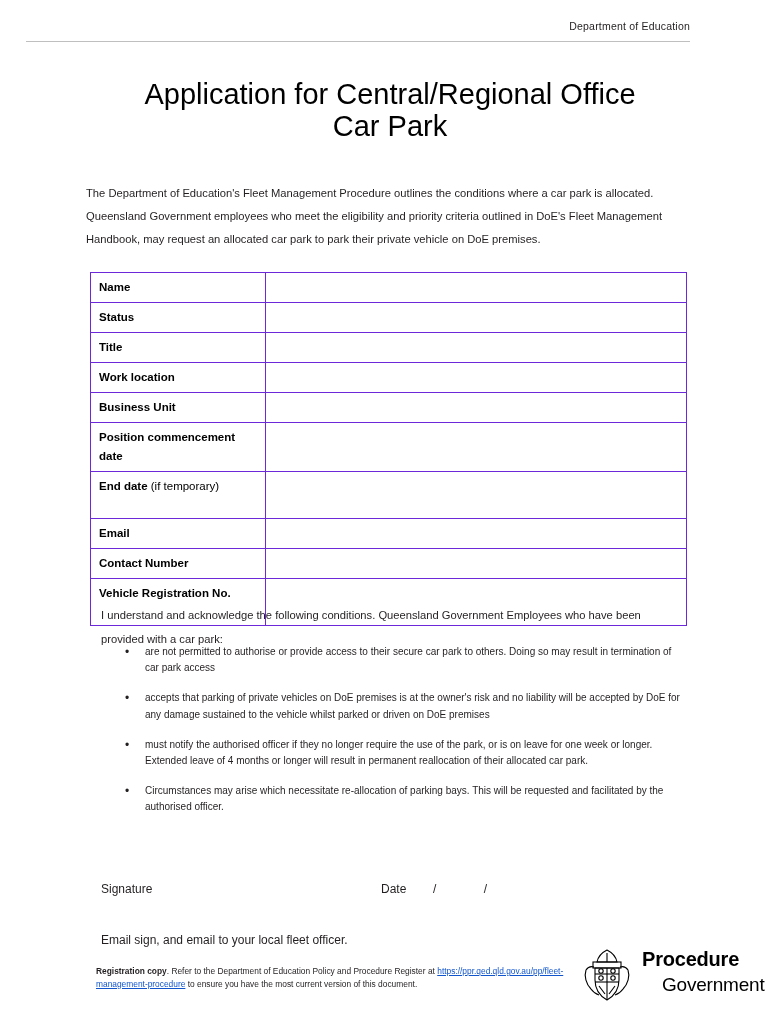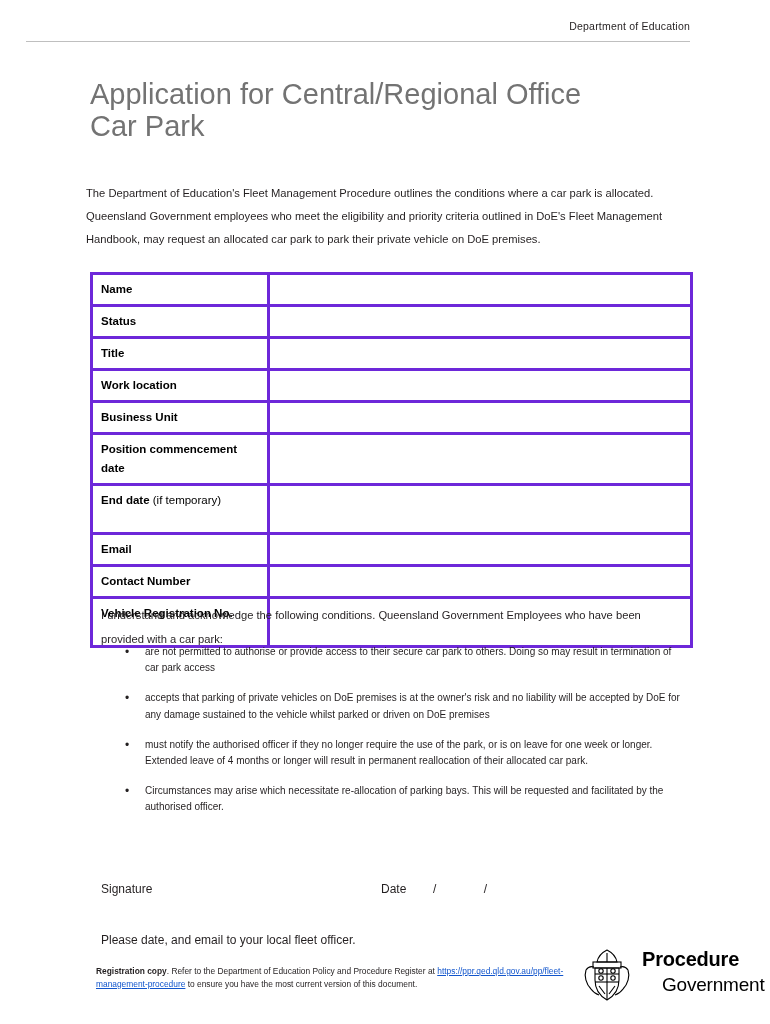--- a/index.html
+++ b/index.html
@@ -41,24 +41,25 @@
     border-bottom: 1px solid #bfbfbf;
     height: 0;
   }
 
   
   .title {
     position: absolute;
     top: 78px;
     left: 90px;
     width: 600px;
+    text-align: center;
     font-size: 29px;
     line-height: 1.12;
     font-weight: 400;
-    color: #737373;
+    color: #000000;
   }
 
   
   .intro {
     position: absolute;
     top: 182px;
     left: 86px;
     width: 580px;
     font-size: 11.2px;
     line-height: 2.05;
@@ -68,21 +69,21 @@
   
   .form-table {
     position: absolute;
     top: 272px;
     left: 90px;
     width: 562px;
     border-collapse: collapse;
     table-layout: fixed;
   }
   .form-table td {
-    border: 3px solid #6d28d9;
+    border: 1px solid #6d28d9;
     padding: 5px 8px;
     font-size: 11.5px;
     vertical-align: top;
     line-height: 1.65;
     height: 13px;
   }
   .form-table td.label {
     width: 158px;
     font-weight: bold;
   }
@@ -289,21 +290,21 @@
     <li>must notify the authorised officer if they no longer require the use of the park, or is on leave for one week or longer. Extended leave of 4 months or longer will result in permanent reallocation of their allocated car park.</li>
     <li>Circumstances may arise which necessitate re-allocation of parking bays. This will be requested and facilitated by the authorised officer.</li>
   </ul>
 
   <div class="sig-row">
     <span class="sig-label">Signature</span>
     <span class="date-label">Date</span>
     <span class="date-slashes">/  /</span>
   </div>
 
-  <div class="please-sign">Please date, and email to your local fleet officer.</div>
+  <div class="please-sign">Email sign, and email to your local fleet officer.</div>
 
   <div class="footer">
     <b>Registration copy</b><span>. Refer to the Department of Education Policy and Procedure Register at </span><span class="link">https://ppr.qed.qld.gov.au/pp/fleet-management-procedure</span><span> to ensure you have the most current version of this document.</span>
   </div>
 
   <div class="qld-logo">
     <svg class="crest" viewBox="0 0 58 58" xmlns="http://www.w3.org/2000/svg">
       <g fill="none" stroke="#000" stroke-width="1.1">
         <path d="M29 4 C23 7 20 11 19 16 L39 16 C38 11 35 7 29 4 Z"></path>
         <path d="M29 7 L29 16"></path>

